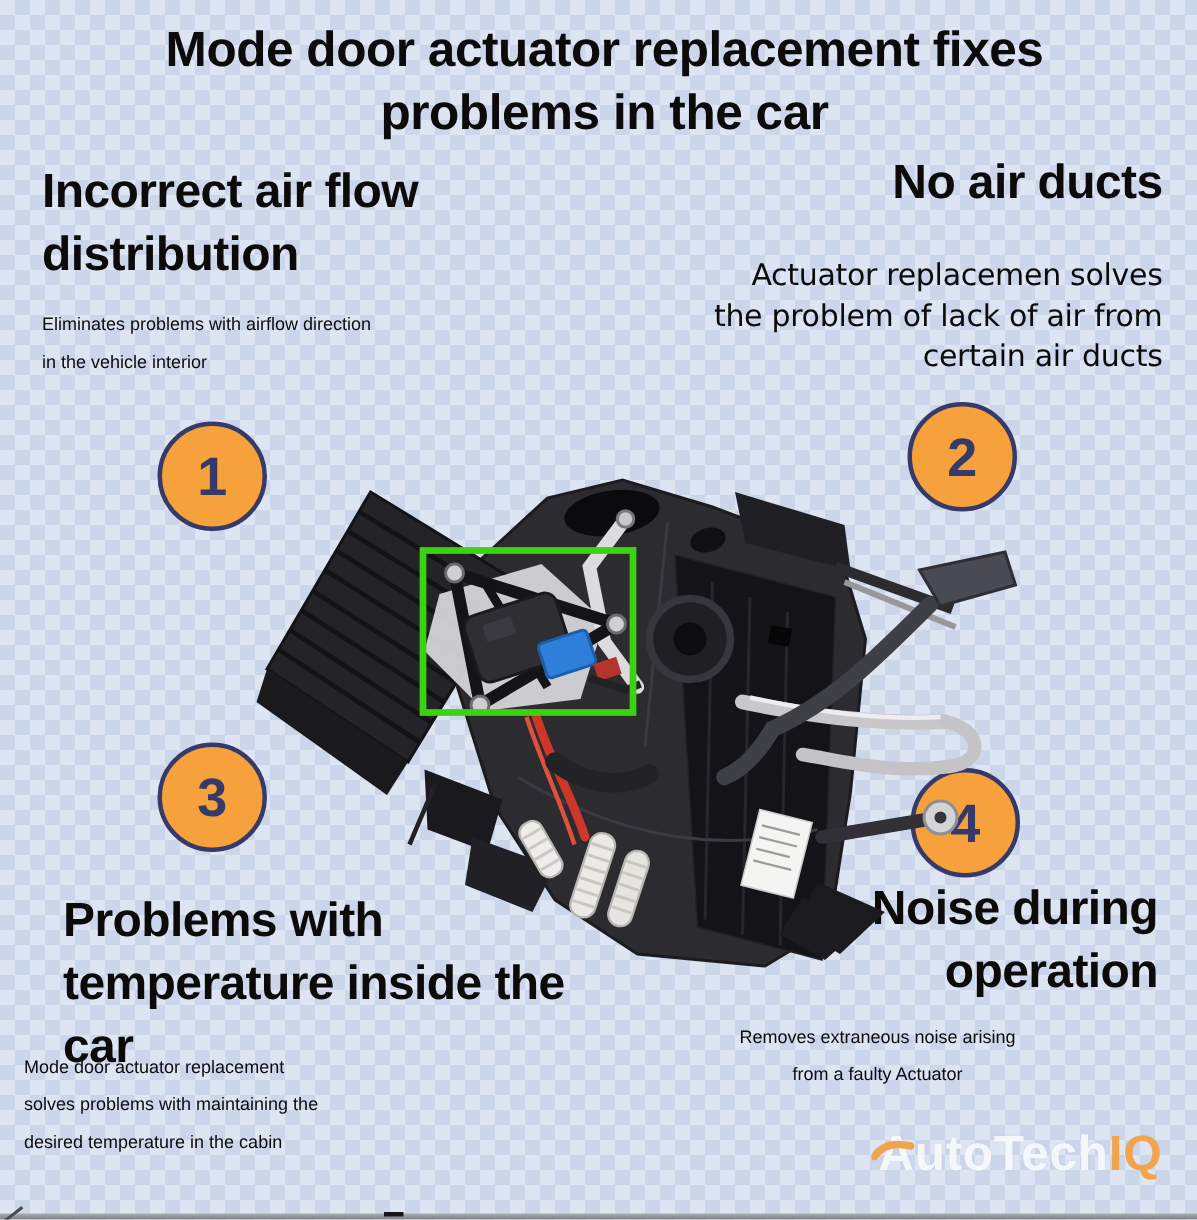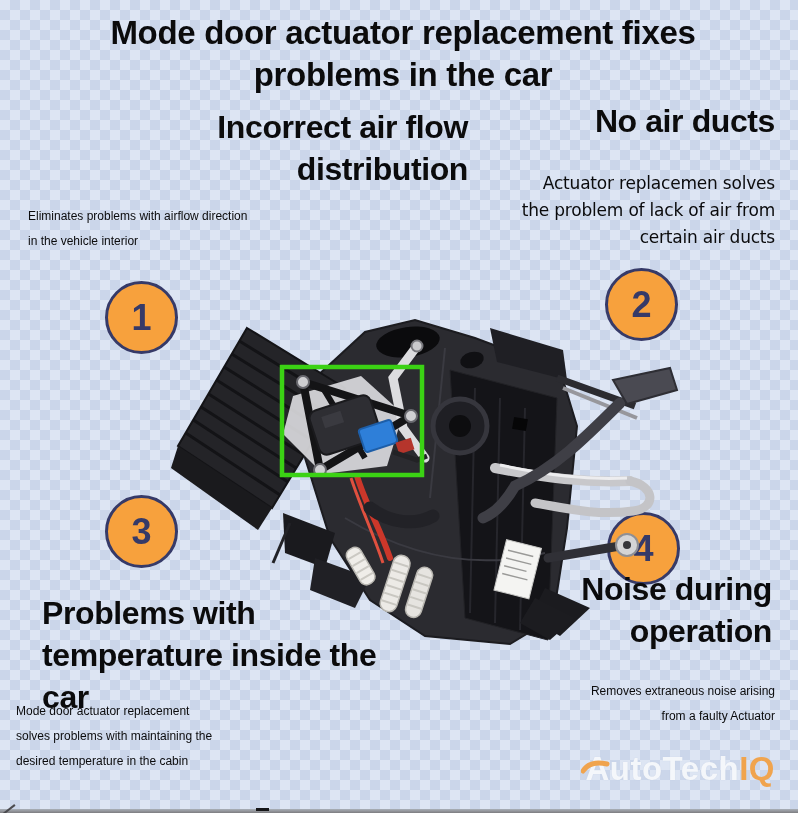--- a/index.html
+++ b/index.html
@@ -20,21 +20,21 @@
     white-space:pre-line;
   }
   .heading{
     margin:0;font-size:32px;line-height:42px;font-weight:700;letter-spacing:-0.4px;
     white-space:pre-line;
   }
   .body-text{
     margin:0;font-size:12px;line-height:25px;white-space:pre-line;
   }
   .align-right{text-align:right;}
-  .sec2-body{font-family:"DejaVu Sans",sans-serif;font-size:17px;line-height:27px;letter-spacing:-0.2px;text-align:right;}
+  .sec2-body{font-family:"DejaVu Sans",sans-serif;font-size:20px;line-height:27px;letter-spacing:-0.2px;text-align:right;}
   .badge{
     position:absolute;width:67px;height:67px;border-radius:50%;
     background:#f7a13d;border:3px solid #363a68;
     display:flex;align-items:center;justify-content:center;
     font-size:36px;font-weight:700;color:#363a68;
   }
   .photo{position:absolute;left:165px;top:318px;width:520px;height:330px;}
   .logo{
     position:absolute;right:23px;top:750px;font-size:33px;font-weight:700;
     letter-spacing:0.5px;white-space:nowrap;
@@ -53,21 +53,21 @@
   .bottom-tick{position:absolute;left:256px;bottom:2px;width:13px;height:3px;background:#161618;}
 </style>
 </head>
 <body>
 
 <div>
 
   <h1 class="title">Mode door actuator replacement fixes
 problems in the car</h1>
 
-  <h2 class="heading abs" style="left:28px;top:106px;width:440px;text-align:right;">Incorrect air flow
+  <h2 class="heading abs" style="left:28px;top:106px;width:440px;">Incorrect air flow
 distribution</h2>
   <p class="body-text abs" style="left:28px;top:204px;width:420px;">Eliminates problems with airflow direction
 in the vehicle interior</p>
   <div class="badge" style="left:105px;top:281px;">
     <span>1</span>
   </div>
 
   <h2 class="heading abs align-right" style="right:23px;top:100px;width:320px;">No air ducts</h2>
   <p class="body-text sec2-body abs align-right" style="right:23px;top:170px;width:320px;">Actuator replacemen solves
 the problem of lack of air from
@@ -82,23 +82,23 @@
   <h2 class="heading abs" style="left:42px;top:572px;width:420px;margin-top:20px;">Problems with
 temperature inside the
 car</h2>
   <p class="body-text abs" style="left:16px;top:699px;width:400px;">Mode door actuator replacement
 solves problems with maintaining the
 desired temperature in the cabin</p>
 
   <div class="badge" style="left:607px;top:512px;">
     <span>4</span>
   </div>
-  <h2 class="heading abs align-right" style="right:26px;top:568px;width:300px;">Noise during
+  <h2 class="heading abs align-right" style="right:26px;top:584px;width:300px;">Noise during
 operation</h2>
-  <p class="body-text abs align-right" style="right:23px;top:679px;width:380px;">Removes extraneous noise arising
+  <p class="body-text abs align-right" style="right:23px;top:679px;width:380px;text-align:center;">Removes extraneous noise arising
 from a faulty Actuator</p>
 
   <svg class="photo" viewBox="0 0 520 330">
 
     <polygon points="150,60 200,14 250,2 310,20 395,52 412,108 402,210 388,300 345,326 260,318 205,282 165,220 140,140" fill="#2b2b30" stroke="#1c1c20" stroke-width="2"></polygon>
 
     <polygon points="325,10 398,32 402,62 332,44" fill="#1f1f24"></polygon>
 
     <polygon points="285,52 392,80 383,322 300,300" fill="#141418" stroke="#222226" stroke-width="1"></polygon>
     <path d="M310,70 L305,295 M335,80 L330,305 M360,90 L355,312" stroke="#26262c" stroke-width="2" fill="none"></path>

